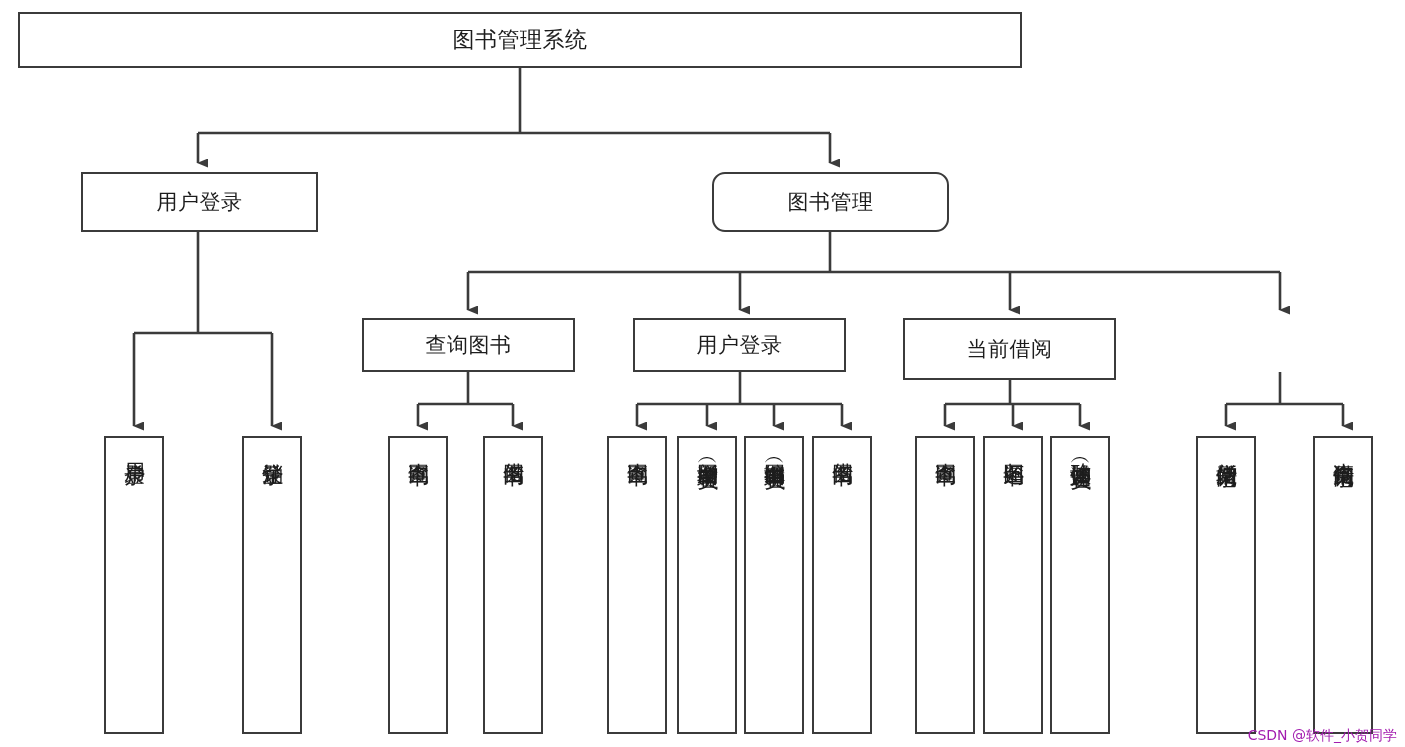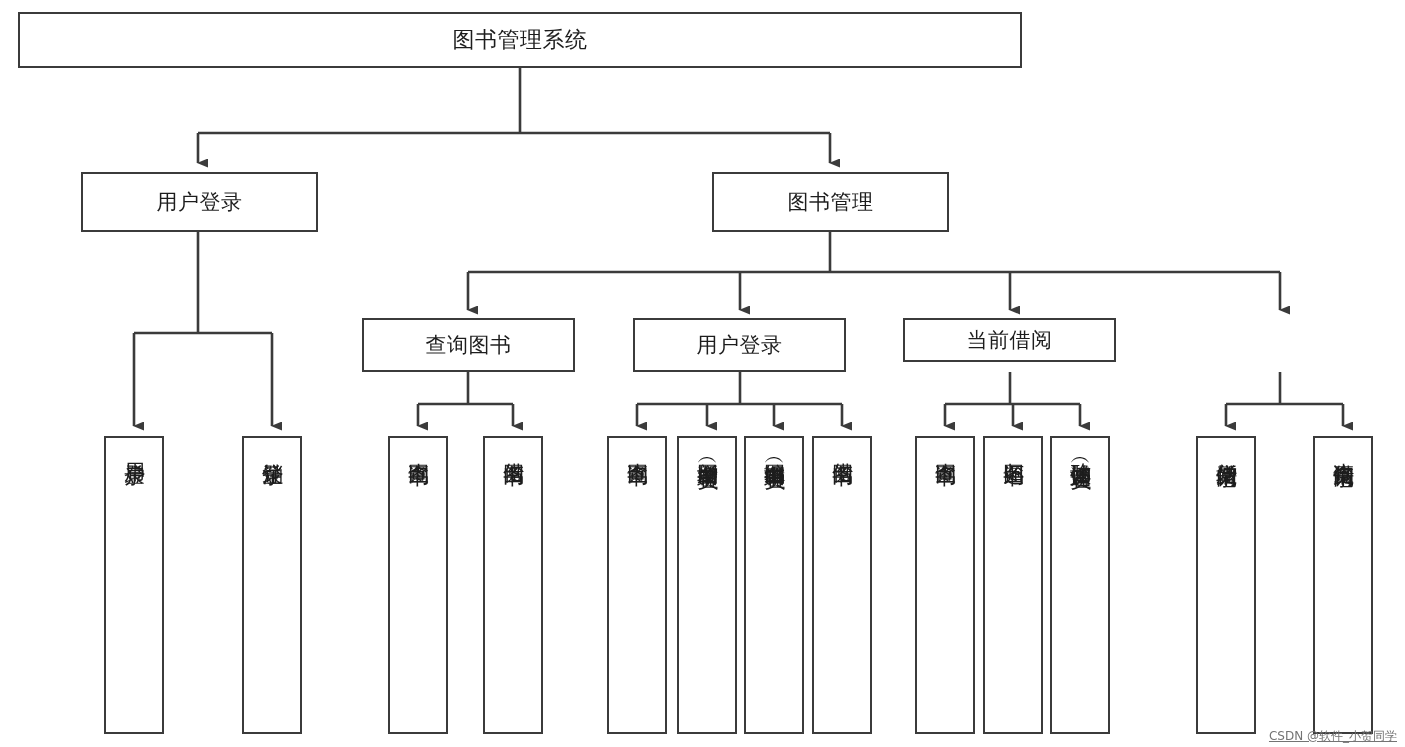--- a/index.html
+++ b/index.html
@@ -52,26 +52,25 @@
     font-size: 21px;
     line-height: 1.12;
     letter-spacing: 1px;
     white-space: nowrap;
     text-align: left;
   }
   .watermark {
     position: absolute;
     right: 8px;
     bottom: 2px;
-    font-size: 12px;
-    color: #737373;
+    font-size: 14px;
+    color: #a21caf;
     white-space: nowrap;
     z-index: 3;
     font-family: "DejaVu Sans", "Liberation Sans", sans-serif;
-    text-decoration: underline;
   }
 </style>
 </head>
 <body>
 
 <div id="diagram-root">
 
   <svg id="edge-layer" viewBox="0 0 1405 747">
     <defs>
       <marker id="arrowhead" markerWidth="9" markerHeight="11" refX="4.5" refY="10" orient="auto" markerUnits="userSpaceOnUse">
@@ -122,31 +121,31 @@
     </g>
   </svg>
 
   <div class="node node-h node-root" style="left:18px; top:12px; width:1004px; height:56px;">
     <span class="label">图书管理系统</span>
   </div>
 
   <div class="node node-h" style="left:81px; top:172px; width:237px; height:60px;">
     <span class="label">用户登录</span>
   </div>
-  <div class="node node-h" style="left:712px; top:172px; width:237px; height:60px;">
+  <div class="node node-h" style="left:712px; top:172px; width:237px; height:60px;border-radius:13px;">
     <span class="label">图书管理</span>
   </div>
 
   <div class="node node-h" style="left:362px; top:318px; width:213px; height:54px;">
     <span class="label">查询图书</span>
   </div>
   <div class="node node-h" style="left:633px; top:318px; width:213px; height:54px;">
     <span class="label">用户登录</span>
   </div>
-  <div class="node node-h" style="left:903px; top:318px; width:213px; height:44px;">
+  <div class="node node-h" style="left:903px; top:318px; width:213px; height:62px;">
     <span class="label">当前借阅</span>
   </div>
 
   <div class="node node-leaf" style="left:104px; top:436px; width:60px; height:298px;">
     <span class="label">用户登录</span>
   </div>
   <div class="node node-leaf" style="left:242px; top:436px; width:60px; height:298px;">
     <span class="label">注销登录</span>
   </div>
 

